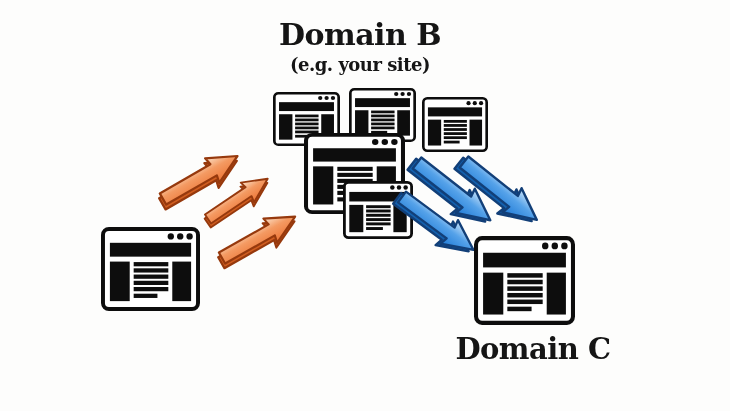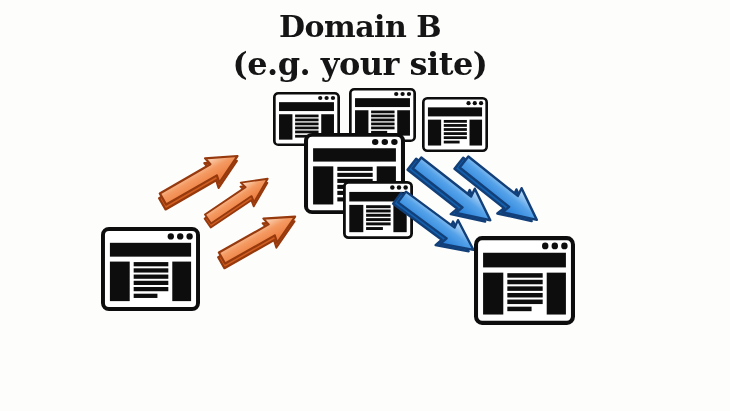--- a/index.html
+++ b/index.html
@@ -17,23 +17,24 @@
     width: 730px; height: 411px;
   }
   .lbl {
     position: absolute;
     transform: translateX(-50%);
     font-weight: 700;
     color: #151515;
     white-space: nowrap;
     letter-spacing: -0.5px;
     line-height: 1.1;
+    margin-top: 8px;
   }
   .lbl-title    { left: 360px; top: 10px;  font-size: 30px; }
-  .lbl-subtitle { left: 360px; top: 47px;  font-size: 32px; }
+  .lbl-subtitle { left: 360px; top: 47px;  font-size: 18px; }
   .lbl-a        { left: 157px; top: 319px; font-size: 29px; }
   .lbl-c        { left: 533px; top: 326px; font-size: 29px; }
 </style>
 </head>
 <body>
 
 <div class="stage">
 
   <svg class="layer" viewBox="0 0 730 411">
     <defs>
@@ -98,14 +99,15 @@
     </g>
 
     <g fill="#0d0d0d" color="#0d0d0d">
       <use href="#win" x="101" y="227" width="99" height="84"></use>
       <use href="#win" x="474" y="236" width="101" height="89"></use>
     </g>
   </svg>
 
   <div class="lbl lbl-title">Domain B</div>
   <div class="lbl lbl-subtitle">(e.g. your site)</div>
+  <div class="lbl lbl-c">Domain C</div>
 
 </div>
 
 </body></html>

